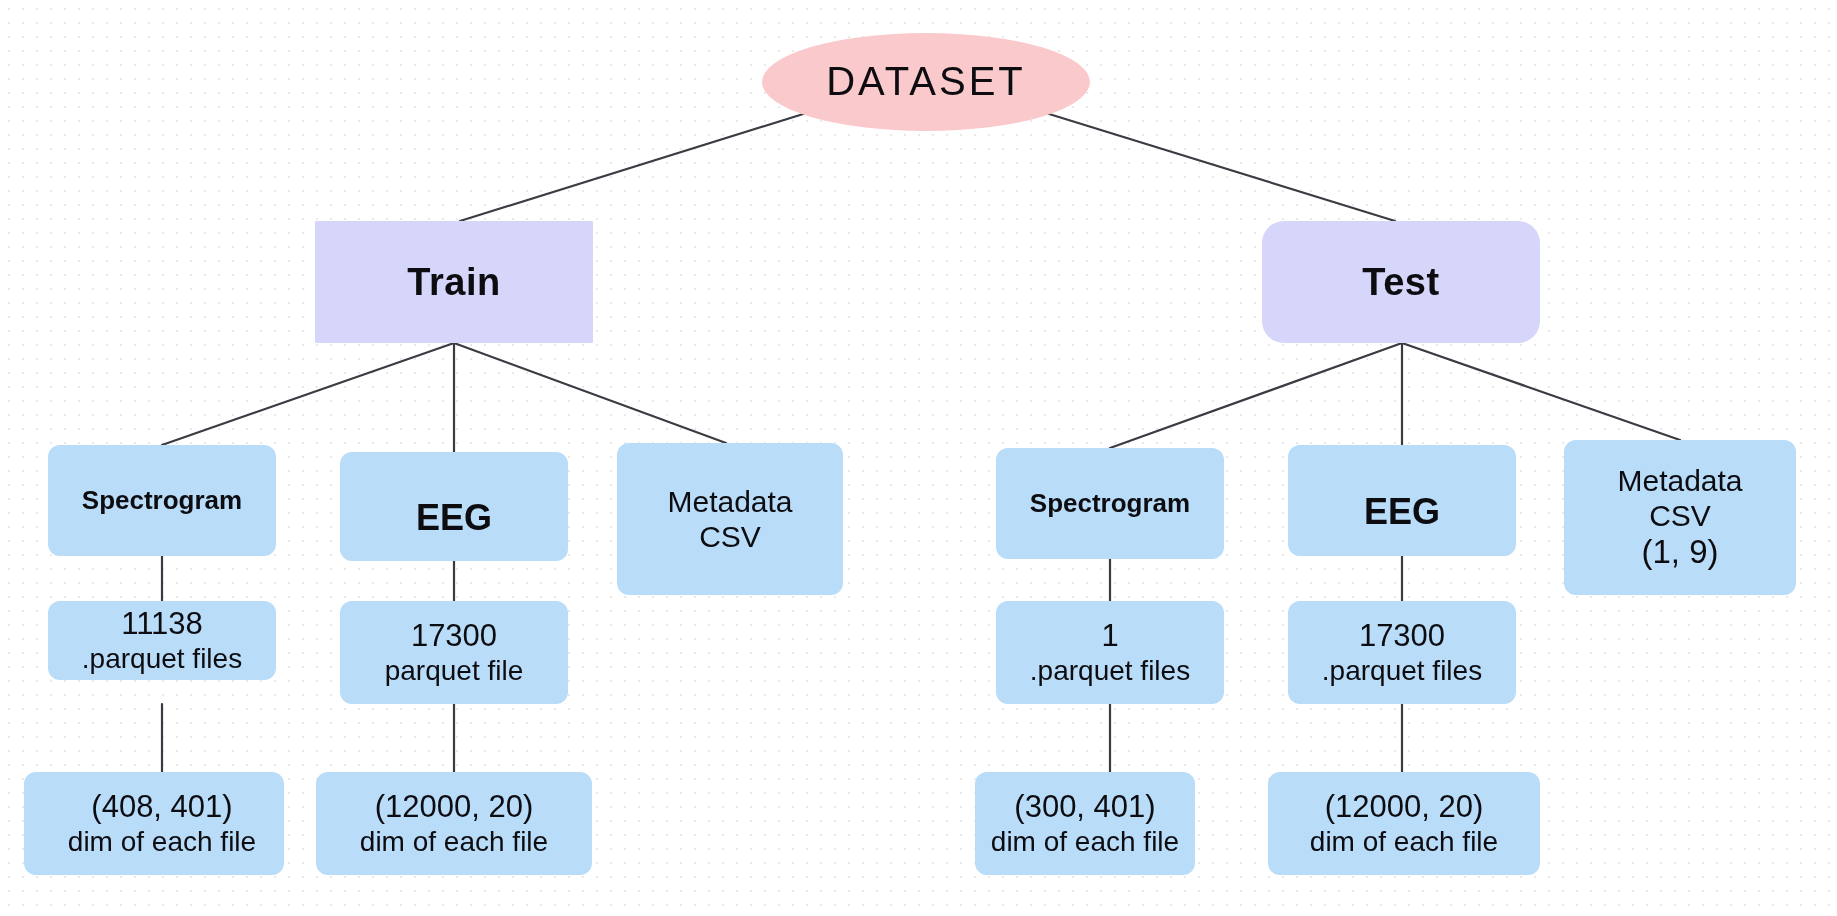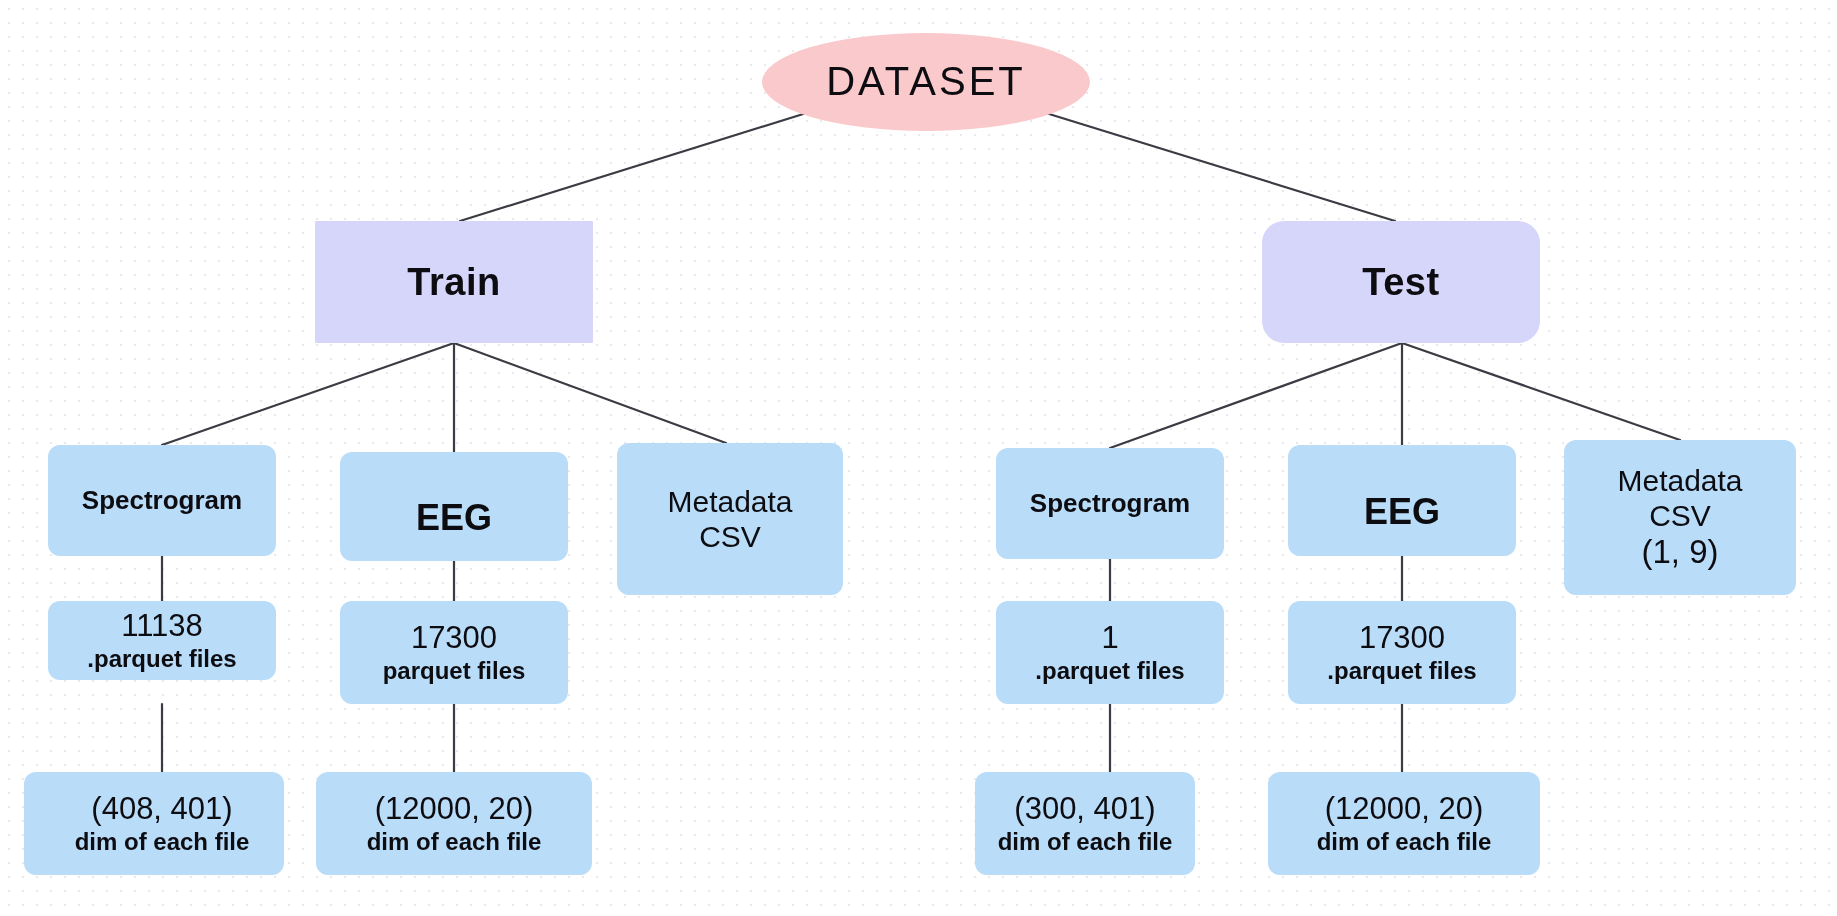--- a/index.html
+++ b/index.html
@@ -56,21 +56,21 @@
   .node-split .line1 {
     font-size: 38px;
     font-weight: bold;
     letter-spacing: 0.5px;
   }
   .node-leaf {
     background: #b9dcf9;
     border-radius: 12px;
   }
   .node-leaf .line1 { font-size: 31px; }
-  .node-leaf .line2 { font-size: 24px; font-weight: bold; }
+  .node-leaf .line2 { font-size: 28px; }
   .node-leaf .line3 { font-size: 31px; }
   .node-leaf.small .line1 { font-size: 26px; font-weight: bold; }
   .node-leaf.big .line1 { font-size: 36px; font-weight: bold; margin-top: 24px; }
   .node-leaf.meta .line1,
   .node-leaf.meta .line2 { font-size: 30px; font-weight: normal; }
   .node-leaf.meta .line3 { font-size: 33px; font-weight: 400; }
 </style>
 </head>
 <body>
 
@@ -124,21 +124,21 @@
   <div class="node node-leaf" style="left:24px; top:772px; width:260px; height:103px;padding-left:16px;">
     <span class="line1">(408, 401)</span>
     <span class="line2">dim of each file</span>
   </div>
 
   <div class="node node-leaf big" style="left:340px; top:452px; width:228px; height:109px;">
     <span class="line1">EEG</span>
   </div>
   <div class="node node-leaf" style="left:340px; top:601px; width:228px; height:103px;">
     <span class="line1">17300</span>
-    <span class="line2">parquet files</span>
+    <span class="line2">parquet file</span>
   </div>
   <div class="node node-leaf" style="left:316px; top:772px; width:276px; height:103px;">
     <span class="line1">(12000, 20)</span>
     <span class="line2">dim of each file</span>
   </div>
 
   <div class="node node-leaf meta" style="left:617px; top:443px; width:226px; height:152px;">
     <span class="line1">Metadata</span>
     <span class="line2">CSV</span>
   </div>

